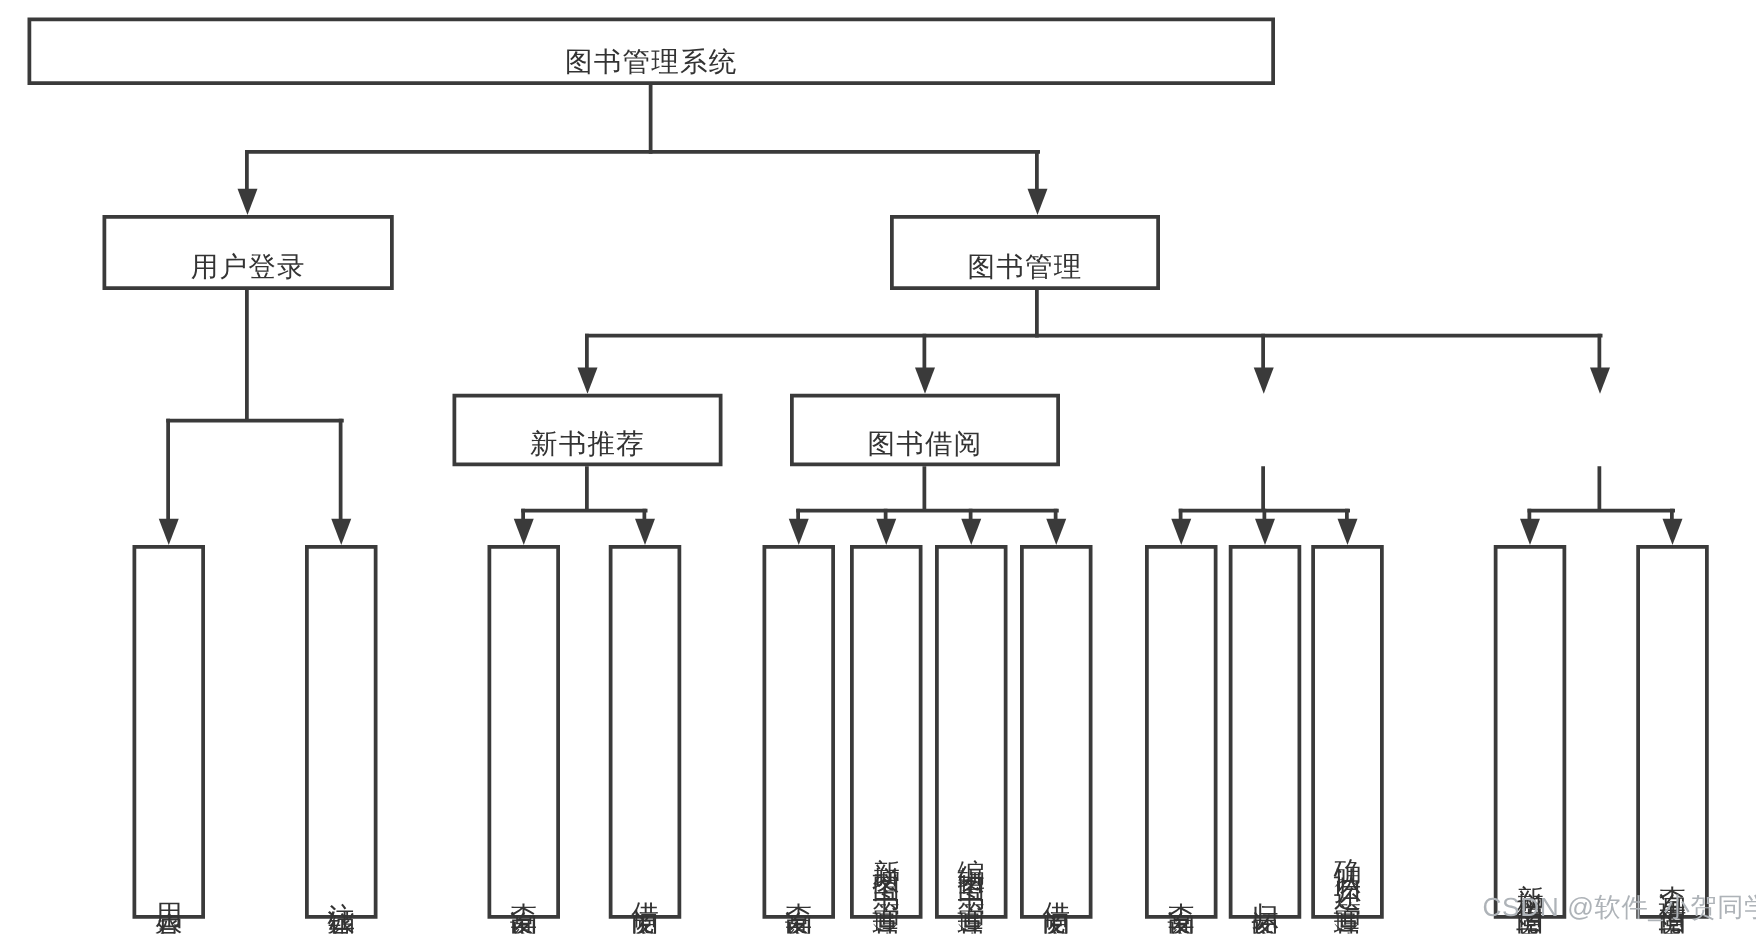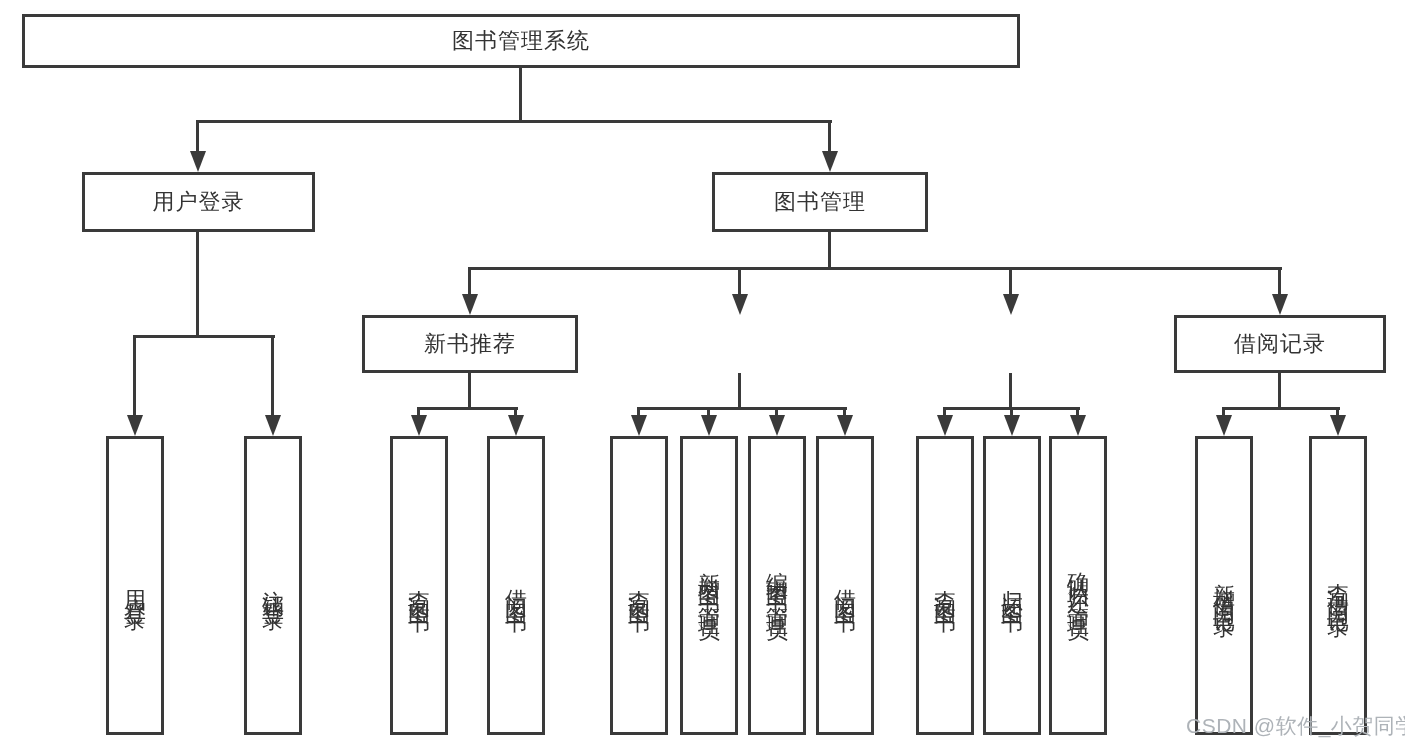--- a/index.html
+++ b/index.html
@@ -10,21 +10,21 @@
   }
   html,body{margin:0;padding:0;background:var(--bg);}
   #canvas{
     position:relative;width:1405px;height:747px;background:var(--bg);
     font-family:"Liberation Sans","DejaVu Sans",sans-serif;
     color:var(--text);overflow:hidden;
   }
   .box{
     position:absolute;box-sizing:border-box;background:#fff;
     border:3px solid var(--line);
-    display:flex;align-items:center;justify-content:center;
+    display:flex;align-items:flex-end;justify-content:center;
     font-size:22px;color:var(--text);letter-spacing:1px;
   }
   .vbox span{
     writing-mode:vertical-rl;text-orientation:mixed;
     letter-spacing:7px;font-size:22px;line-height:1;
   }
   .vl{position:absolute;width:3px;background:var(--line);}
   .hl{position:absolute;height:3px;background:var(--line);}
   .ar{position:absolute;width:0;height:0;
       border-left:8px solid transparent;border-right:8px solid transparent;
@@ -71,22 +71,22 @@
   <div class="vl" style="left:738px;top:267px;height:30px;"></div>
   <div class="ar" style="left:732px;top:294px;"></div>
   <div class="vl" style="left:1009px;top:267px;height:30px;"></div>
   <div class="ar" style="left:1003px;top:294px;"></div>
   <div class="vl" style="left:1278px;top:267px;height:30px;"></div>
   <div class="ar" style="left:1272px;top:294px;"></div>
 
   <div class="box" style="left:362px;top:315px;width:216px;height:58px;">
     <span>新书推荐</span>
   </div>
-  <div class="box" style="left:1174px;top:315px;width:212px;height:58px;">
-    <span>借阅记录</span>
+  <div class="box" style="left:632px;top:315px;width:216px;height:58px;">
+    <span>图书借阅</span>
   </div>
 
   <div class="vl" style="left:468px;top:373px;height:36px;"></div>
   <div class="hl" style="left:417px;top:407px;width:101px;"></div>
   <div class="vl" style="left:417px;top:407px;height:11px;"></div>
   <div class="ar" style="left:411px;top:415px;"></div>
   <div class="vl" style="left:514px;top:407px;height:11px;"></div>
   <div class="ar" style="left:508px;top:415px;"></div>
 
   <div class="vl" style="left:738px;top:373px;height:36px;"></div>

